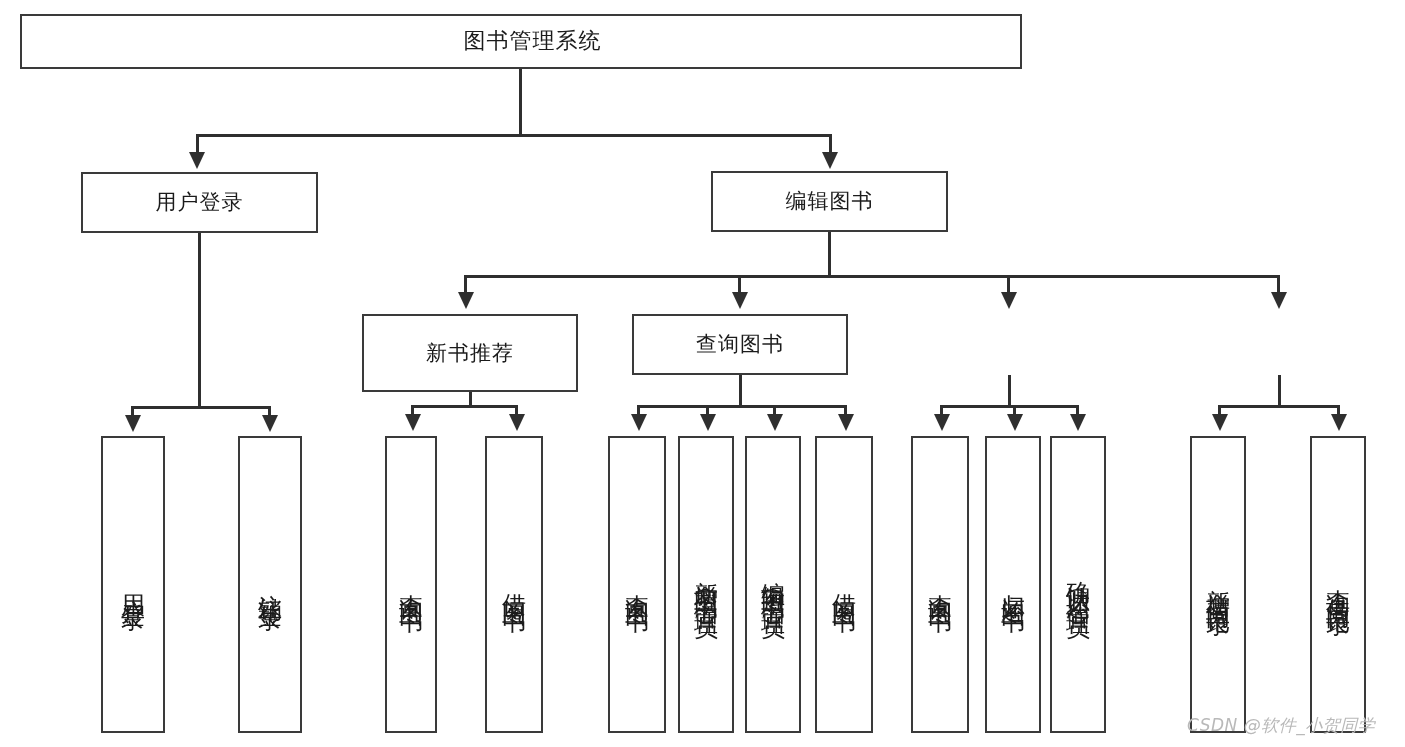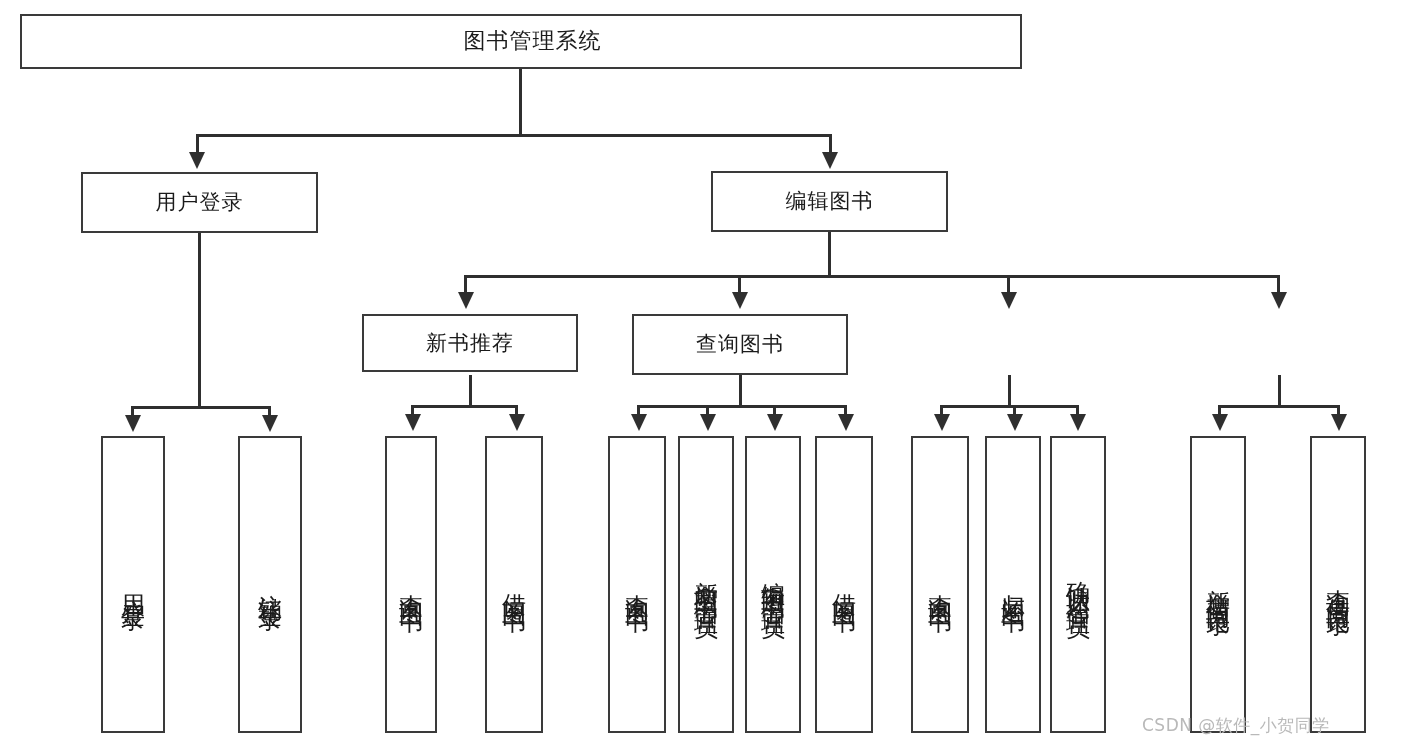--- a/index.html
+++ b/index.html
@@ -146,21 +146,21 @@
     <span class="lbl">图书管理系统</span>
   </div>
 
   <div class="node h-node" style="left:81px;top:172px;width:237px;height:61px;">
     <span class="lbl">用户登录</span>
   </div>
   <div class="node h-node" style="left:711px;top:171px;width:237px;height:61px;">
     <span class="lbl">编辑图书</span>
   </div>
 
-  <div class="node h-node" style="left:362px;top:314px;width:216px;height:58px;">
+  <div class="node h-node" style="left:362px;top:314px;width:216px;height:78px;">
     <span class="lbl">新书推荐</span>
   </div>
   <div class="node h-node" style="left:632px;top:314px;width:216px;height:61px;">
     <span class="lbl">查询图书</span>
   </div>
 
   <div class="node v-node" style="left:101px;top:436px;width:64px;height:297px;">
     <span class="lbl">用户登录</span>
   </div>
   <div class="node v-node" style="left:238px;top:436px;width:64px;height:297px;">
@@ -197,15 +197,15 @@
     <span class="lbl">确认归还（管理员）</span>
   </div>
 
   <div class="node v-node" style="left:1190px;top:436px;width:56px;height:297px;">
     <span class="lbl">新增借阅记录</span>
   </div>
   <div class="node v-node" style="left:1310px;top:436px;width:56px;height:297px;">
     <span class="lbl">查询借阅记录</span>
   </div>
 
-  <div class="watermark" style="left:1142px;top:714px;">CSDN @软件_小贺同学</div>
+  <div class="watermark" style="left:1187px;top:714px;font-style:italic;">CSDN @软件_小贺同学</div>
 
 </div>
 
 </body></html>

